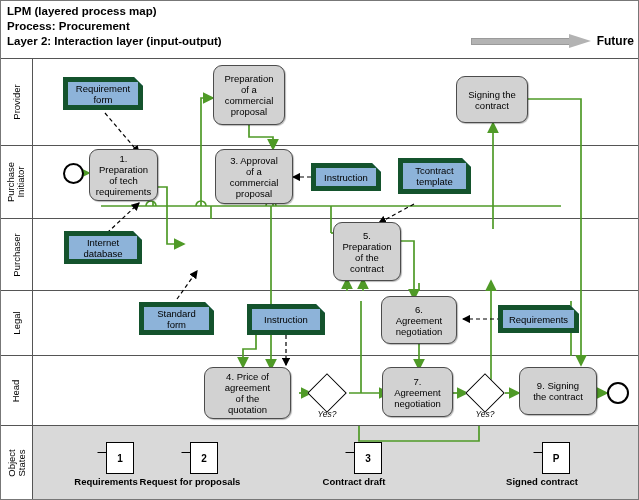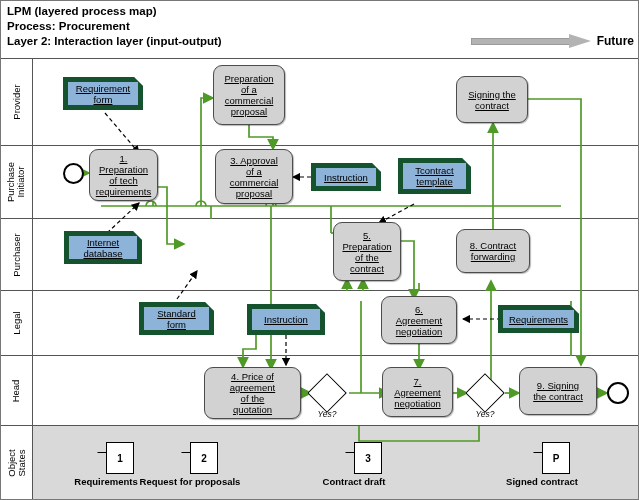--- a/index.html
+++ b/index.html
@@ -32,21 +32,21 @@
   .lane-label span{display:block;transform:rotate(-90deg);white-space:nowrap;
                    font-size:9.5px;color:#000;text-align:center;line-height:10px;}
   .lane-body{position:absolute;left:32px;top:0;right:0;height:100%;}
 
   
   #wires{position:absolute;left:0;top:0;width:639px;height:500px;pointer-events:none;}
 
   
   .node{position:absolute;box-sizing:border-box;display:flex;align-items:center;
         justify-content:center;text-align:center;font-size:9.5px;color:#000;
-        line-height:11px;padding:2px;text-decoration:underline;}
+        line-height:11px;padding:2px;}
   .proc{background:#d2d2d2;border:1px solid #4c4c4c;border-radius:9px;
         box-shadow:1px 1px 1px rgba(0,0,0,.28);}
   .doc{background:#8db3d9;border:5px solid #14532d;
        box-shadow:1px 1px 1px rgba(0,0,0,.28);
        clip-path:polygon(0 0, calc(100% - 9px) 0, 100% 9px, 100% 100%, 0 100%);}
   .diamond{position:absolute;background:#fff;border:1px solid #000;
            transform:rotate(45deg);box-sizing:border-box;}
   .diamond-label{position:absolute;font-size:8.5px;color:#000;text-align:center;
                  white-space:nowrap;font-style:italic;}
   .circ{position:absolute;border:2px solid #000;border-radius:50%;background:#fff;
@@ -230,32 +230,30 @@
   <div class="node doc" style="left:310px;top:162px;width:70px;height:28px;white-space:pre-line;">Instruction</div>
   <div class="node doc" style="left:63px;top:230px;width:78px;height:33px;white-space:pre-line;">Internet
 database</div>
 
   <div class="node doc" style="left:397px;top:157px;width:73px;height:36px;white-space:pre-line;">Tcontract
 template</div>
   <div class="node proc" style="left:332px;top:221px;width:68px;height:59px;white-space:pre-line;">5.
 Preparation
 of the
 contract</div>
-  <div class="node proc" style="left:455px;top:228px;width:74px;height:44px;white-space:pre-line;">8. Contract
-forwarding</div>
 
   <div class="node doc" style="left:138px;top:301px;width:75px;height:33px;white-space:pre-line;">Standard
 form</div>
   <div class="node doc" style="left:246px;top:303px;width:78px;height:31px;white-space:pre-line;">Instruction</div>
   <div class="node proc" style="left:380px;top:295px;width:76px;height:48px;white-space:pre-line;">6.
 Agreement
 negotiation</div>
   <div class="node doc" style="left:497px;top:304px;width:81px;height:28px;white-space:pre-line;">Requirements</div>
 
-  <div class="node proc" style="left:203px;top:366px;width:97px;height:52px;white-space:pre-line;">4. Price of
+  <div class="node proc" style="left:203px;top:366px;width:87px;height:52px;white-space:pre-line;">4. Price of
 agreement
 of the
 quotation</div>
   <div class="node proc" style="left:381px;top:366px;width:71px;height:50px;white-space:pre-line;">7.
 Agreement
 negotiation</div>
   <div class="node proc" style="left:518px;top:366px;width:78px;height:48px;white-space:pre-line;">9. Signing
 the contract</div>
 
   <div class="diamond" style="left:312px;top:378px;width:28px;height:28px;"></div>

